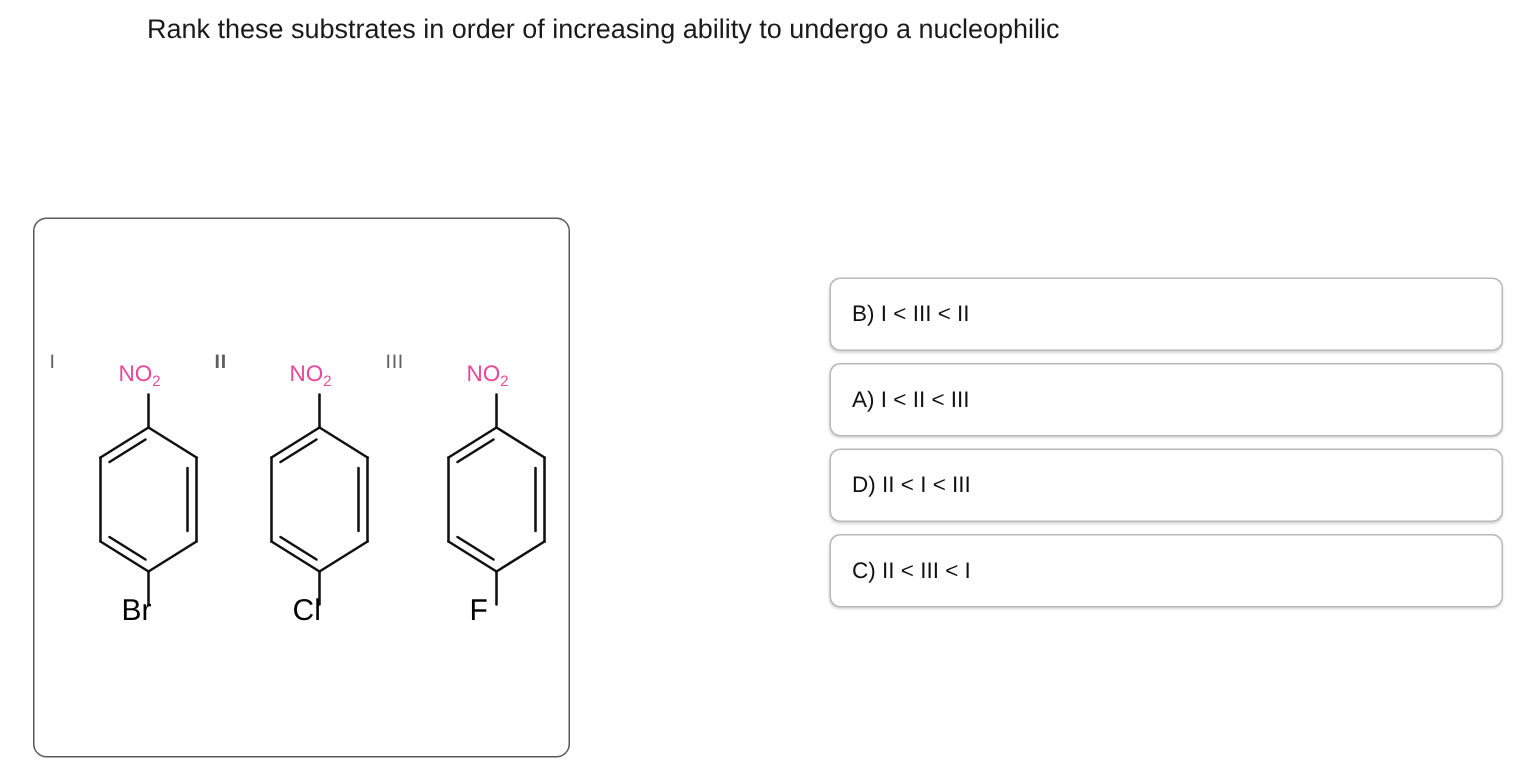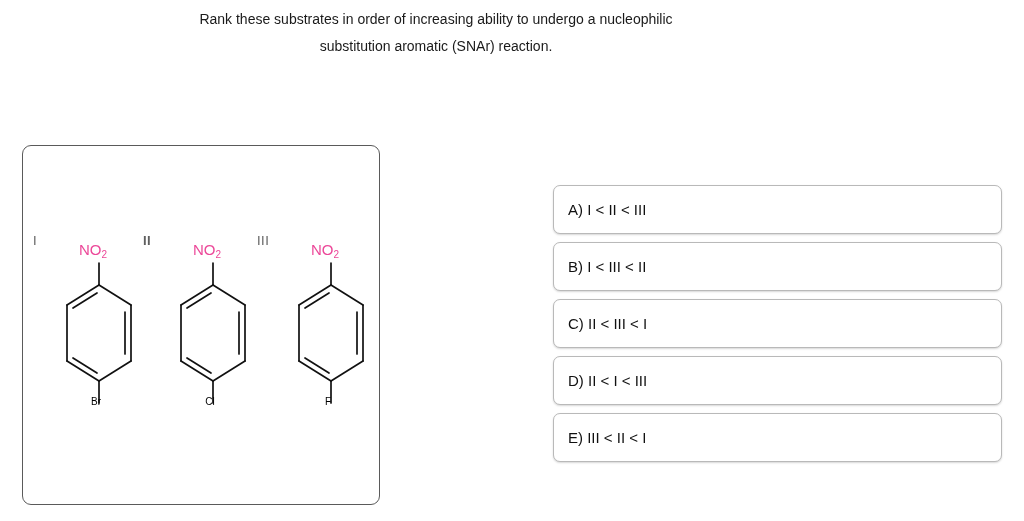--- a/index.html
+++ b/index.html
@@ -12,27 +12,26 @@
     height: 521px;
     position: relative;
     overflow: hidden;
     font-family: "Liberation Sans", sans-serif;
     color: #000000;
   }
 
   
   .question {
     position: absolute;
-    left: 86px;
+    left: 98px;
     top: 6px;
     width: 700px;
-    font-size: 14px;
+    font-size: 18px;
     line-height: 27px;
     color: #1a1a1a;
-    text-align: center;
   }
   .question-line { display: block; white-space: nowrap; }
 
   
   .structures-panel {
     position: absolute;
     left: 22px;
     top: 145px;
     width: 358px;
     height: 360px;
@@ -77,24 +76,24 @@
     font-size: 10px;
     vertical-align: baseline;
     position: relative;
     top: 3px;
   }
 
   .bottom-label {
     position: absolute;
     top: 155px;
     left: 26px;
-    font-size: 10px;
+    font-size: 20px;
     color: #000;
     white-space: nowrap;
-    text-align: center;
+    text-align: left;
     width: 30px;
   }
 
   .ring-svg {
     position: absolute;
     top: 16px;
     left: 0px;
   }
 
   
@@ -119,21 +118,20 @@
     color: #111111;
     cursor: pointer;
   }
   .option:last-child { margin-bottom: 0; }
 </style>
 </head>
 <body>
 
 <div class="question">
   <span class="question-line">Rank these substrates in order of increasing ability to undergo a nucleophilic</span>
-  <span class="question-line">substitution aromatic (SNAr) reaction.</span>
 </div>
 
 <div class="structures-panel">
 
   <div class="molecule mol-1">
     <span class="roman-label">I</span>
     <span class="top-label"><span>NO</span><sub>2</sub></span>
     <svg class="ring-svg" width="106" height="150" viewBox="0 0 106 150">
       <g stroke="#111111" stroke-width="1.7" fill="none" stroke-linecap="round">
 
@@ -194,18 +192,17 @@
         <line x1="18" y1="101" x2="42" y2="116"></line>
         <line x1="44" y1="124" x2="44" y2="146"></line>
       </g>
     </svg>
     <span class="bottom-label">F</span>
   </div>
 
 </div>
 
 <div class="options">
+  <div class="option">B) I &lt; III &lt; II</div>
   <div class="option">A) I &lt; II &lt; III</div>
-  <div class="option">B) I &lt; III &lt; II</div>
+  <div class="option">D) II &lt; I &lt; III</div>
   <div class="option">C) II &lt; III &lt; I</div>
-  <div class="option">D) II &lt; I &lt; III</div>
-  <div class="option">E) III &lt; II &lt; I</div>
 </div>
 
 </body></html>

